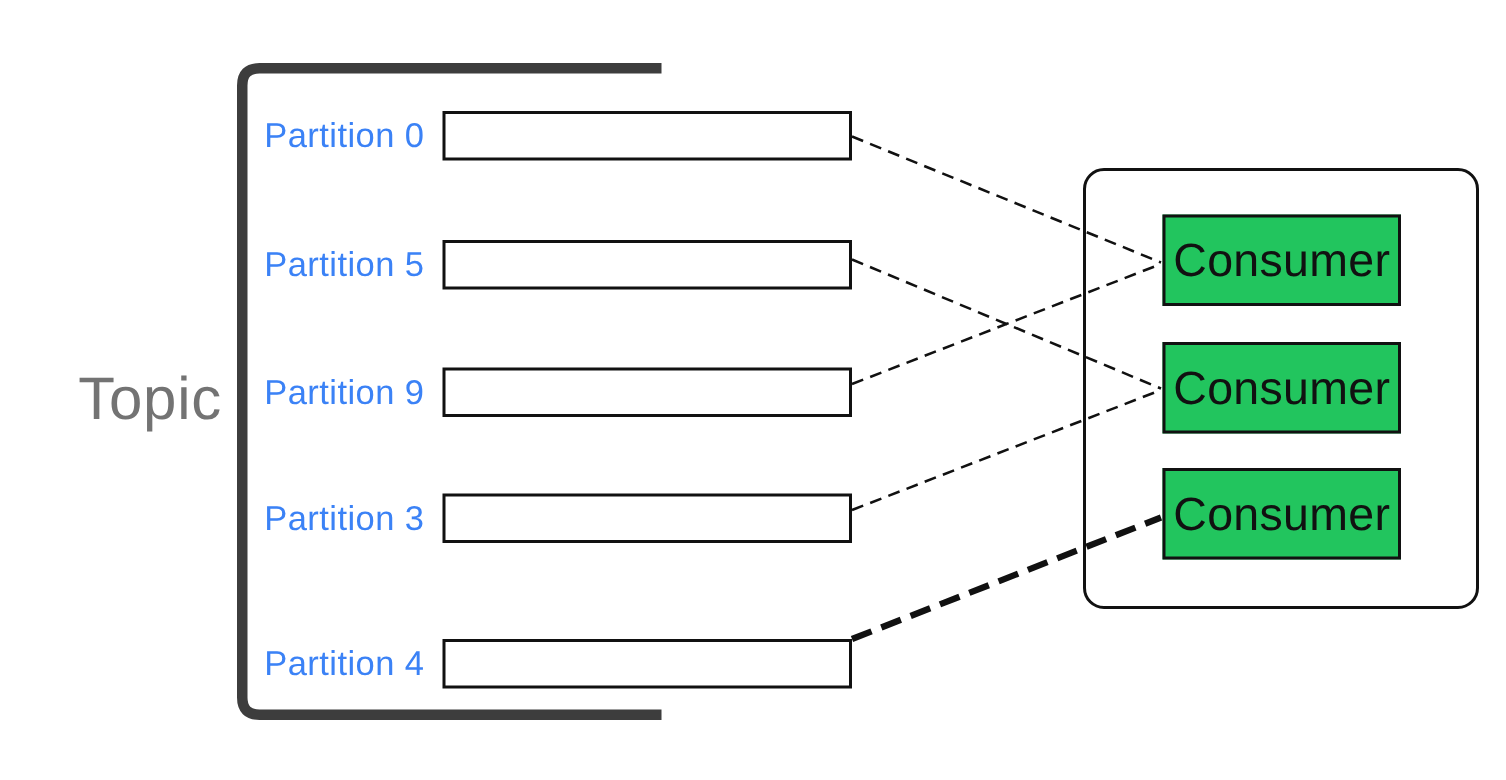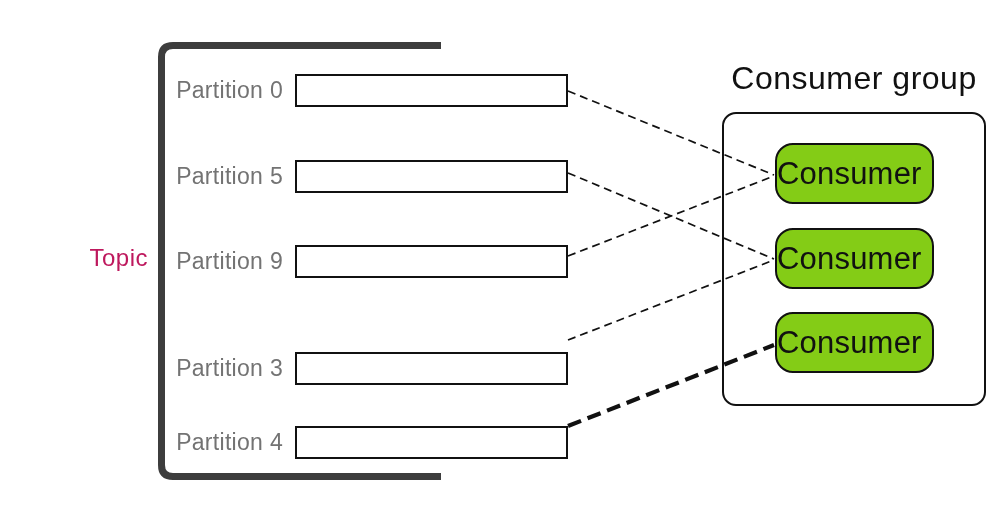--- a/index.html
+++ b/index.html
@@ -15,57 +15,57 @@
     background: #ffffff;
     overflow: hidden;
     color: #111111;
   }
   .topic-label {
     position: absolute;
     left: 36px;
     top: 244px;
     width: 112px;
     text-align: right;
-    font-size: 24px;
+    font-size: 40px;
     letter-spacing: 0.5px;
-    color: #be185d;
+    color: #737373;
     white-space: nowrap;
   }
   .bracket-svg {
     position: absolute;
     left: 0;
     top: 0;
     width: 1004px;
     height: 520px;
     pointer-events: none;
   }
   .partition-row { position: absolute; left: 0; height: 33px; }
   .partition-label {
     position: absolute;
     left: 168px;
     width: 115px;
     text-align: right;
     font-size: 23px;
     line-height: 33px;
     letter-spacing: 0.3px;
-    color: #737373;
+    color: #3b82f6;
     white-space: nowrap;
   }
   .partition-box {
     position: absolute;
     left: 295px;
     width: 269px;
     height: 29px;
     border: 2px solid #111111;
     background: #ffffff;
   }
   .row-0 .partition-label, .row-0 .partition-box { top: 74px; }
   .row-1 .partition-label, .row-1 .partition-box { top: 160px; }
   .row-2 .partition-label, .row-2 .partition-box { top: 245px; }
-  .row-3 .partition-label, .row-3 .partition-box { top: 329px; margin-top: 23px; }
+  .row-3 .partition-label, .row-3 .partition-box { top: 329px; }
   .row-4 .partition-label, .row-4 .partition-box { top: 426px; }
 
   .consumer-group-title {
     position: absolute;
     left: 712px;
     top: 60px;
     width: 284px;
     text-align: center;
     font-size: 32px;
     letter-spacing: 0.5px;
@@ -81,25 +81,25 @@
     border: 2px solid #111111;
     border-radius: 14px;
     background: #ffffff;
   }
   .consumer-box {
     position: absolute;
     left: 51px;
     width: 155px;
     height: 57px;
     border: 2.5px solid #111111;
-    border-radius: 18px;
-    background: #84cc16;
+    border-radius: 0;
+    background: #22c55e;
     display: flex;
     align-items: center;
-    justify-content: flex-start;
+    justify-content: center;
     font-size: 31px;
     letter-spacing: 0.2px;
     color: #111111;
     white-space: nowrap;
   }
   .consumer-0 { top: 29px; }
   .consumer-1 { top: 114px; }
   .consumer-2 { top: 198px; }
 
   .connections-svg {
@@ -139,21 +139,20 @@
   </div>
   <div class="partition-row row-3">
     <div class="partition-label">Partition 3</div>
     <div class="partition-box"></div>
   </div>
   <div class="partition-row row-4">
     <div class="partition-label">Partition 4</div>
     <div class="partition-box"></div>
   </div>
 
-  <div class="consumer-group-title">Consumer group</div>
 
   <div class="consumer-group-box">
     <div class="consumer-box consumer-0">
       <span>Consumer</span>
     </div>
     <div class="consumer-box consumer-1">
       <span>Consumer</span>
     </div>
     <div class="consumer-box consumer-2">
       <span>Consumer</span>

